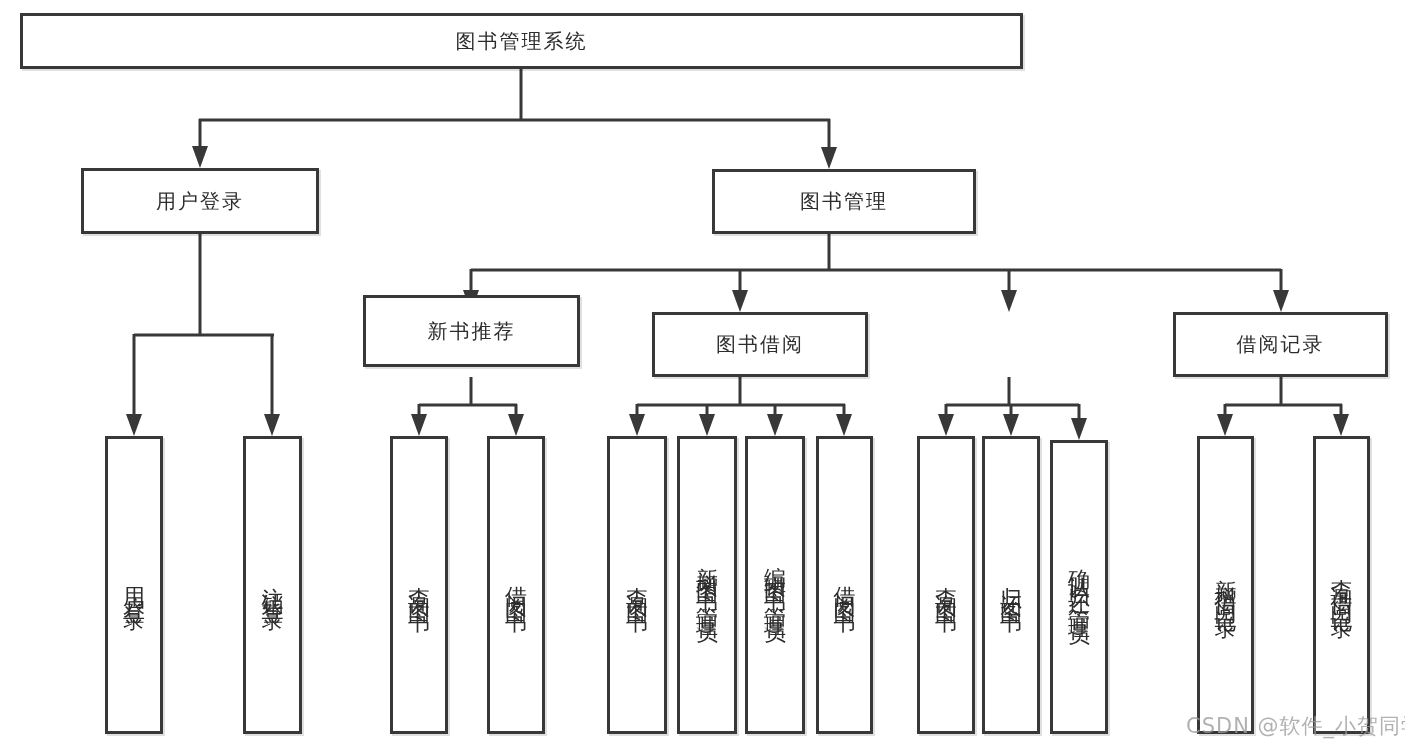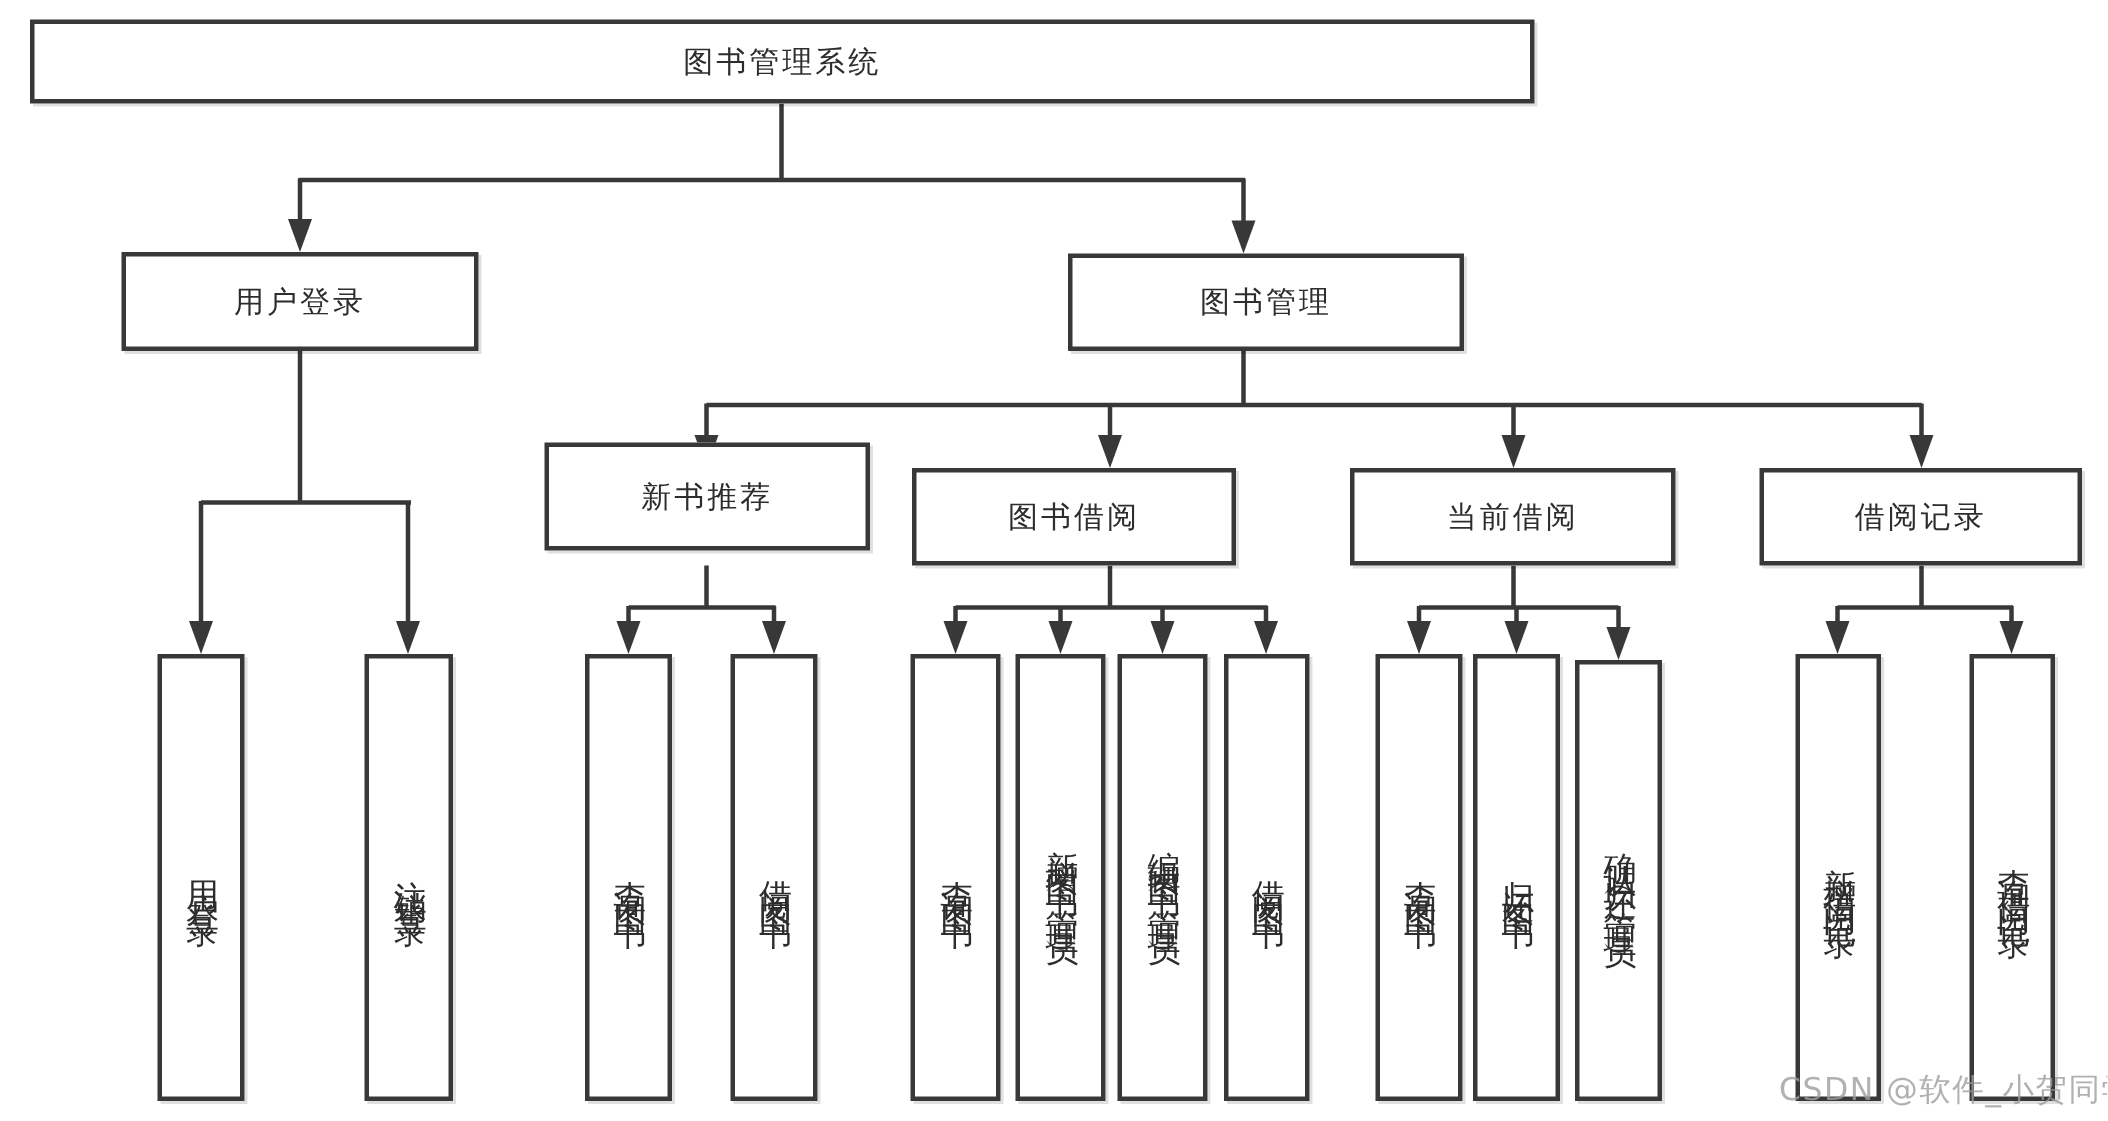--- a/index.html
+++ b/index.html
@@ -107,25 +107,22 @@
   <div class="hbox" style="left:81px;top:168px;width:238px;height:66px">
     <span>用户登录</span>
   </div>
   <div class="hbox" style="left:712px;top:169px;width:264px;height:65px">
     <span>图书管理</span>
   </div>
 
   <div class="hbox" style="left:363px;top:295px;width:217px;height:72px">
     <span>新书推荐</span>
   </div>
-  <div class="hbox" style="left:608px;top:312px;width:216px;height:65px">
+  <div class="hbox" style="left:652px;top:312px;width:216px;height:65px">
     <span>图书借阅</span>
-  </div>
-  <div class="hbox" style="left:900px;top:312px;width:217px;height:65px">
-    <span>当前借阅</span>
   </div>
   <div class="hbox" style="left:1173px;top:312px;width:215px;height:65px">
     <span>借阅记录</span>
   </div>
 
   <div class="vbox" style="left:105px;top:436px;width:58px;height:298px">
     <span class="vtext">用户登录</span>
   </div>
   <div class="vbox" style="left:243px;top:436px;width:59px;height:298px">
     <span class="vtext">注销登录</span>

